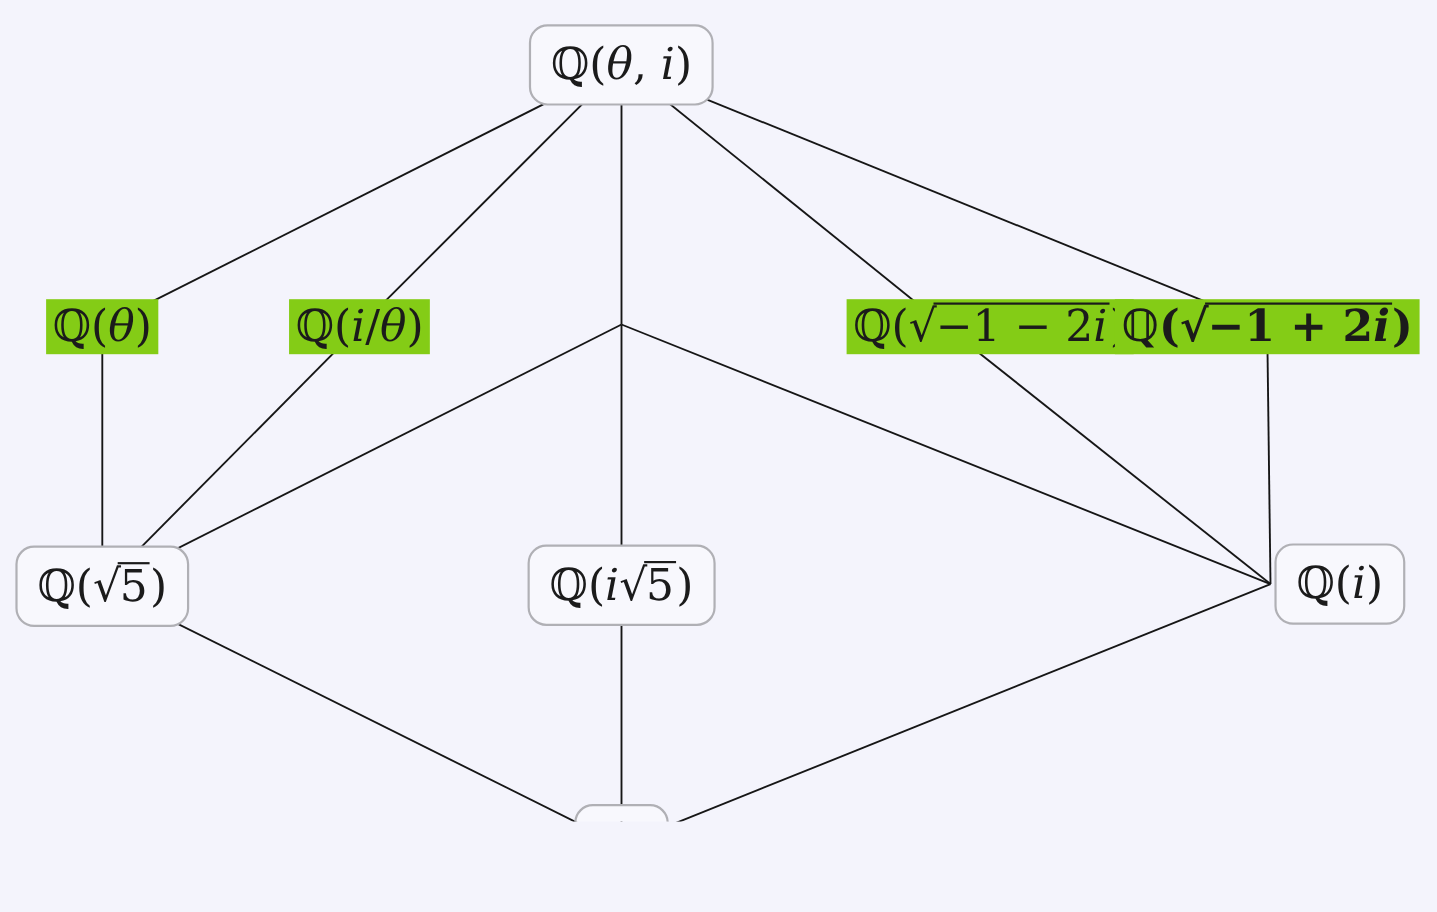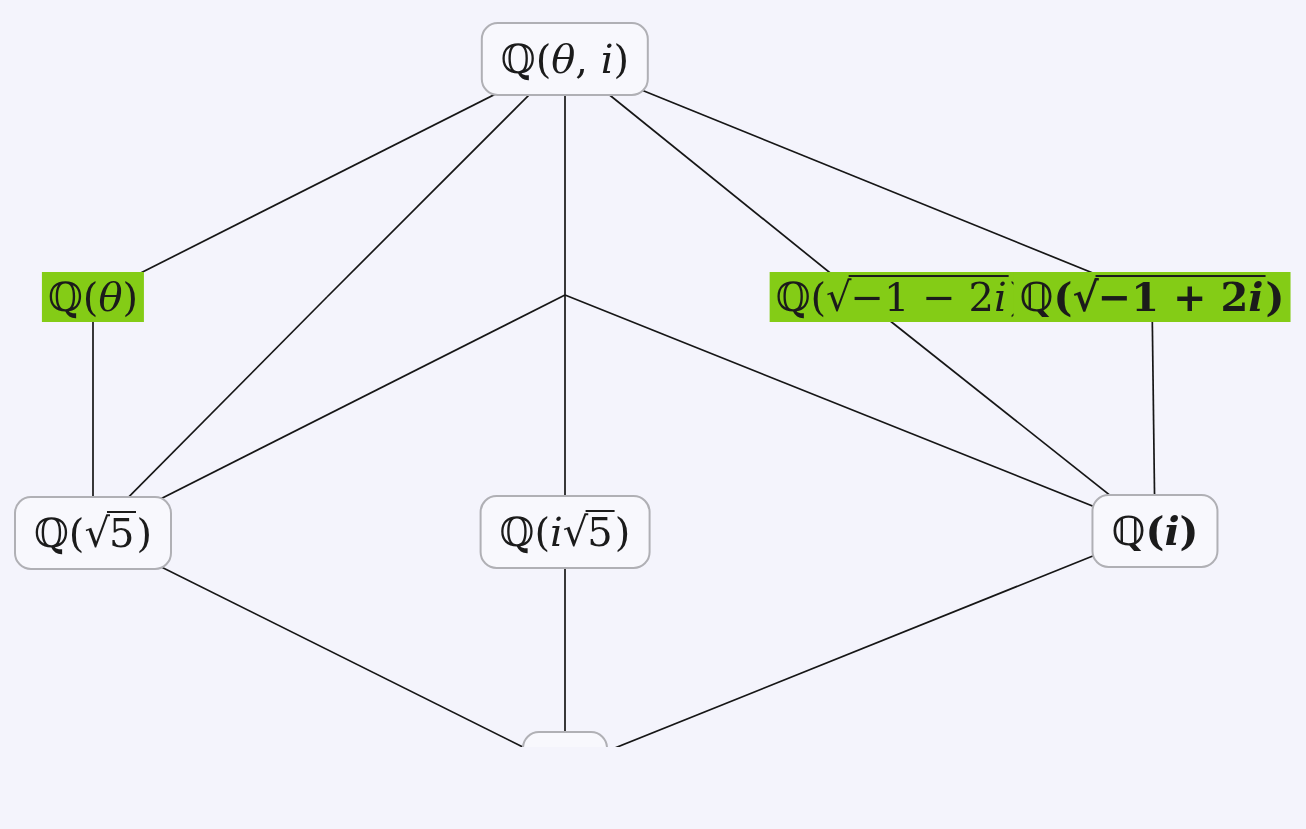--- a/index.html
+++ b/index.html
@@ -83,20 +83,21 @@
       <line x1="565" y1="295" x2="1155" y2="531" stroke="#161616" stroke-width="1.7"></line>
       <line x1="860" y1="297" x2="1155" y2="531" stroke="#161616" stroke-width="1.7"></line>
       <line x1="1152" y1="297" x2="1155" y2="531" stroke="#161616" stroke-width="1.7"></line>
       <line x1="93" y1="533" x2="565" y2="768" stroke="#161616" stroke-width="1.7"></line>
       <line x1="565" y1="532" x2="565" y2="768" stroke="#161616" stroke-width="1.7"></line>
       <line x1="1155" y1="531" x2="565" y2="768" stroke="#161616" stroke-width="1.7"></line>
     </svg>
   <div id="node-layer">
       <div class="node boxed" style="left: 565px; top: 59px;"><span>ℚ(<em>θ</em>, <em>i</em>)</span></div>
       <div class="node" style="left: 93px; top: 297px;"><span>ℚ(<em>θ</em>)</span></div>
+      <div class="node" style="left: 327px; top: 297px;"><span>ℚ(<em>i</em>/<em>θ</em>)</span></div>
       <div class="node" style="left: 860px; top: 297px; margin-left: 40px;"><span>ℚ(<span class="sqrt"><span class="radical-sign">√</span><span class="radicand">−1 − 2<em>i</em></span></span>)</span></div>
       <div class="node" style="left: 1152px; top: 297px; font-weight: bold;"><span>ℚ(<span class="sqrt"><span class="radical-sign">√</span><span class="radicand">−1 + 2<em>i</em></span></span>)</span></div>
       <div class="node boxed" style="left: 93px; top: 533px;"><span>ℚ(<span class="sqrt"><span class="radical-sign">√</span><span class="radicand">5</span></span>)</span></div>
       <div class="node boxed" style="left: 565px; top: 532px;"><span>ℚ(<em>i</em><span class="sqrt"><span class="radical-sign">√</span><span class="radicand">5</span></span>)</span></div>
-      <div class="node boxed" style="left: 1155px; top: 531px; font-weight: bold;"><span>ℚ(<em>i</em>)</span></div>
+      <div class="node boxed" style="left: 1218px; top: 531px;"><span>ℚ(<em>i</em>)</span></div>
       <div class="node boxed" style="left: 565px; top: 768px;"><span>ℚ</span></div>
     </div>
 </div>
 
 </body></html>

